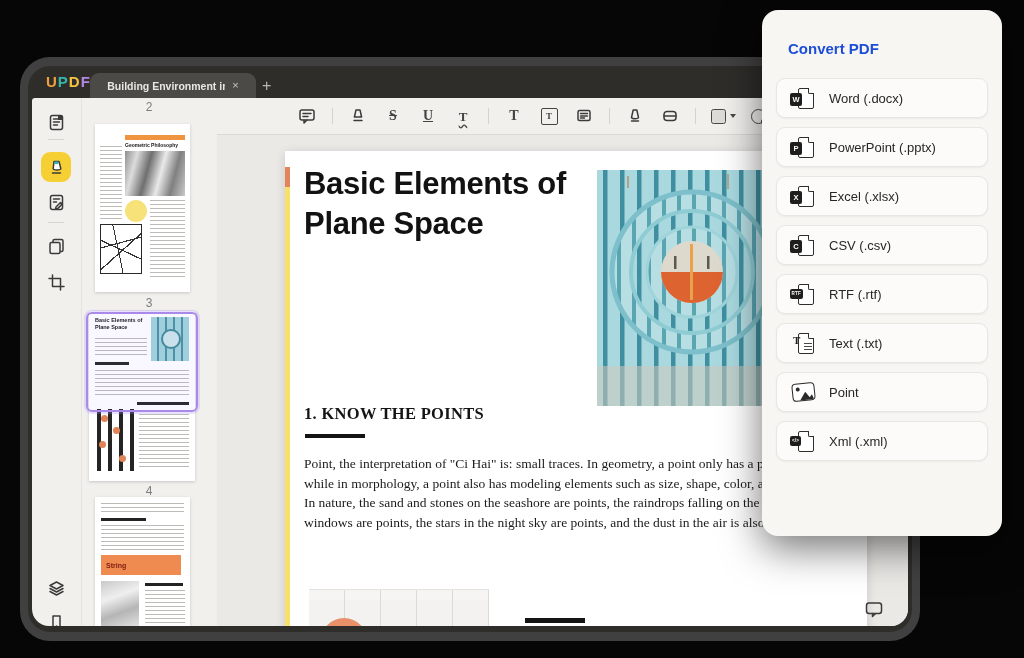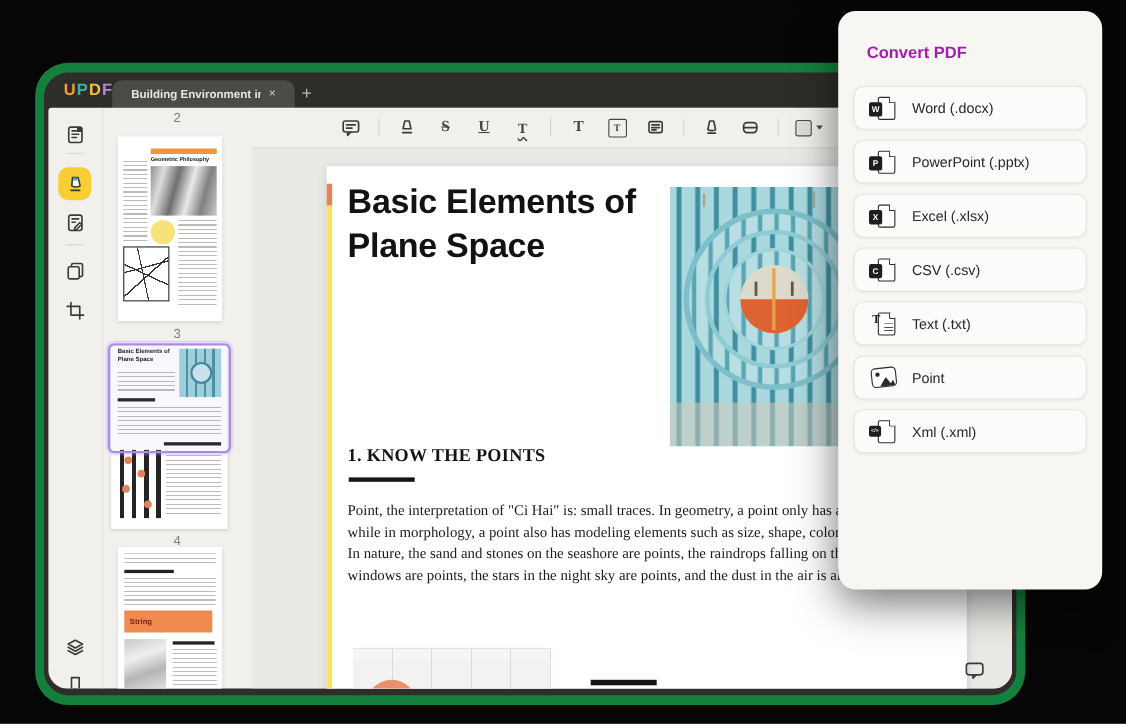--- a/index.html
+++ b/index.html
@@ -1,20 +1,20 @@
 <!DOCTYPE html>
 <html><head>
 <meta charset="utf-8">
 <style>
   html,body{margin:0;padding:0;}
   body{width:1024px;height:658px;background:#060606;position:relative;overflow:hidden;
        font-family:"Liberation Sans",sans-serif;}
 
   
-  .frame{position:absolute;left:20px;top:57px;width:900px;height:584px;background:#15803d;border-radius:30px;margin-left:12px;}
+  .frame{position:absolute;left:20px;top:57px;width:900px;height:584px;background:#404040;border-radius:30px;}
   .window{position:absolute;left:8px;top:9px;right:8px;bottom:9px;background:#2e2d2a;border-radius:22px;}
   .titlebar{position:absolute;left:0;top:0;right:0;height:32px;}
   .logo{position:absolute;left:18px;top:7px;font-weight:800;font-size:15px;letter-spacing:1px;}
   .tab{position:absolute;left:62px;bottom:0;width:150px;height:25px;background:#4b4a47;
        border-radius:9px 9px 0 0;display:flex;align-items:center;justify-content:center;gap:7px;padding:0 8px;}
   .tab-title{font-weight:600;font-size:10.5px;color:#e8e7e4;white-space:nowrap;overflow:hidden;max-width:118px;}
   .tab-close{color:#c9c8c5;font-size:11px;line-height:1;}
   .newtab{position:absolute;left:234px;bottom:4px;color:#b9b8b5;font-size:16px;line-height:1;}
 
   
@@ -94,21 +94,21 @@
       font-size:13.5px;line-height:19.6px;color:#1b1b1b;}
   .tiles{position:absolute;left:24px;top:438px;width:180px;height:80px;background:#f3f2f0;border-top:1px solid #e5e3e0;
       background-image:repeating-linear-gradient(90deg,transparent 0 35px,#dcdad6 35px 36px),
                        linear-gradient(#f6f5f3 0 10px,transparent 10px);overflow:hidden;}
   .tiles-circ{position:absolute;left:12px;top:28px;width:46px;height:46px;border-radius:50%;background:#e8906a;}
   .chatbtn{position:absolute;right:22px;bottom:6px;width:22px;height:20px;}
 
   
   .cpanel{position:absolute;left:762px;top:10px;width:240px;height:526px;background:#f7f6f3;border-radius:16px;
       box-shadow:0 12px 40px rgba(0,0,0,0.55);z-index:40;}
-  .cp-title{position:absolute;left:26px;top:30px;font-weight:800;font-size:15px;color:#a21caf;}
+  .cp-title{position:absolute;left:26px;top:30px;font-weight:800;font-size:15px;color:#1d4ed8;}
   .cp-list{position:absolute;left:14px;right:14px;top:68px;}
   .cp-item{height:38px;margin-bottom:9px;background:#fcfbf9;border:1px solid #e8e6e2;border-radius:9px;
       box-shadow:0 1px 2px rgba(0,0,0,0.05);display:flex;align-items:center;padding-left:13px;cursor:pointer;}
   .cp-label{font-size:13px;color:#272727;margin-left:13px;}
   .fic{position:relative;width:26px;height:24px;display:flex;align-items:center;justify-content:center;}
   .fdoc{position:relative;width:14px;height:19px;background:#fff;border:1.6px solid #2d2d2b;border-radius:2px 5px 2px 2px;margin-left:5px;}
   .fdoc::after{content:'';position:absolute;right:-1px;top:-1px;width:5px;height:5px;
       border-left:1.4px solid #2d2d2b;border-bottom:1.4px solid #2d2d2b;border-radius:0 0 0 2px;background:#fcfbf9;}
   .fbadge{position:absolute;left:0;top:7px;min-width:8px;background:#1e1e1e;color:#fff;text-align:center;
       font-weight:800;font-size:7.5px;line-height:1;padding:2.5px 2px;border-radius:2px;z-index:2;}
@@ -387,20 +387,27 @@
     </div>
 
     <div class="cp-item">
       <span class="fic">
           <span class="fdoc"></span>
           <span class="fbadge">C</span>
         </span>
       <span class="cp-label">CSV (.csv)</span>
     </div>
 
+    <div class="cp-item">
+      <span class="fic">
+          <span class="fdoc"></span>
+          <span class="fbadge small">RTF</span>
+        </span>
+      <span class="cp-label">RTF (.rtf)</span>
+    </div>
 
     <div class="cp-item">
       <span class="fic">
           <span class="fdoc"></span>
           <span class="ftext-T">T</span>
           <span class="ftext-lines"></span>
         </span>
       <span class="cp-label">Text (.txt)</span>
     </div>
 

